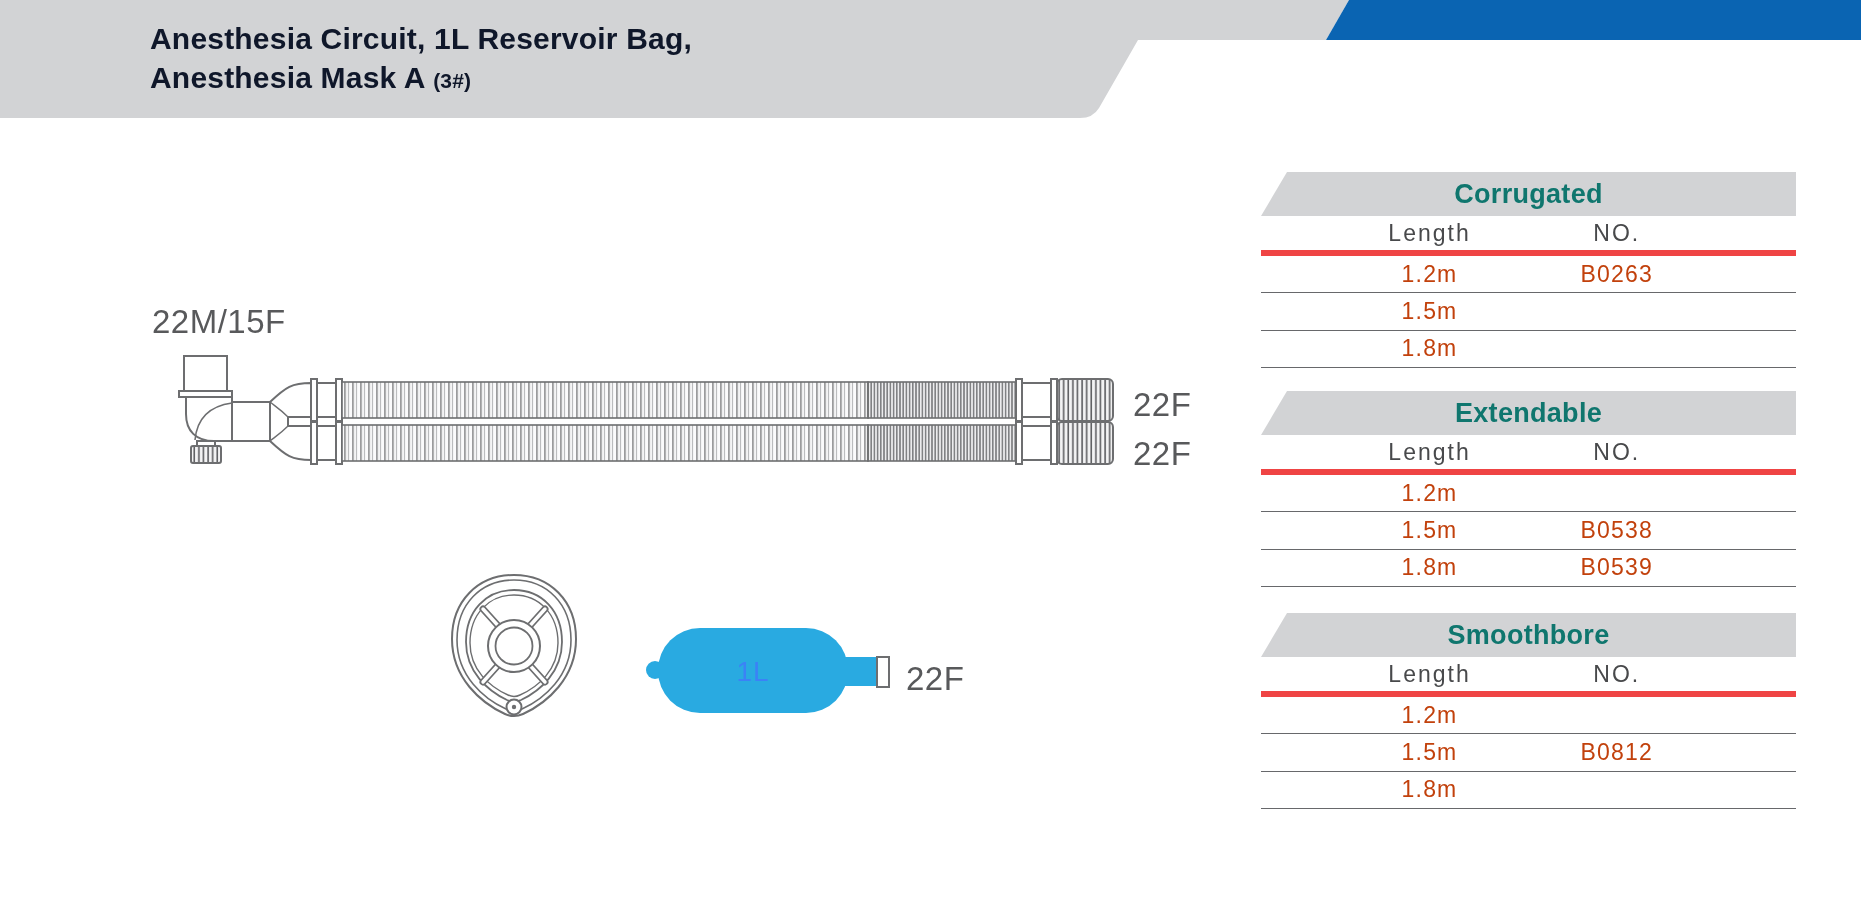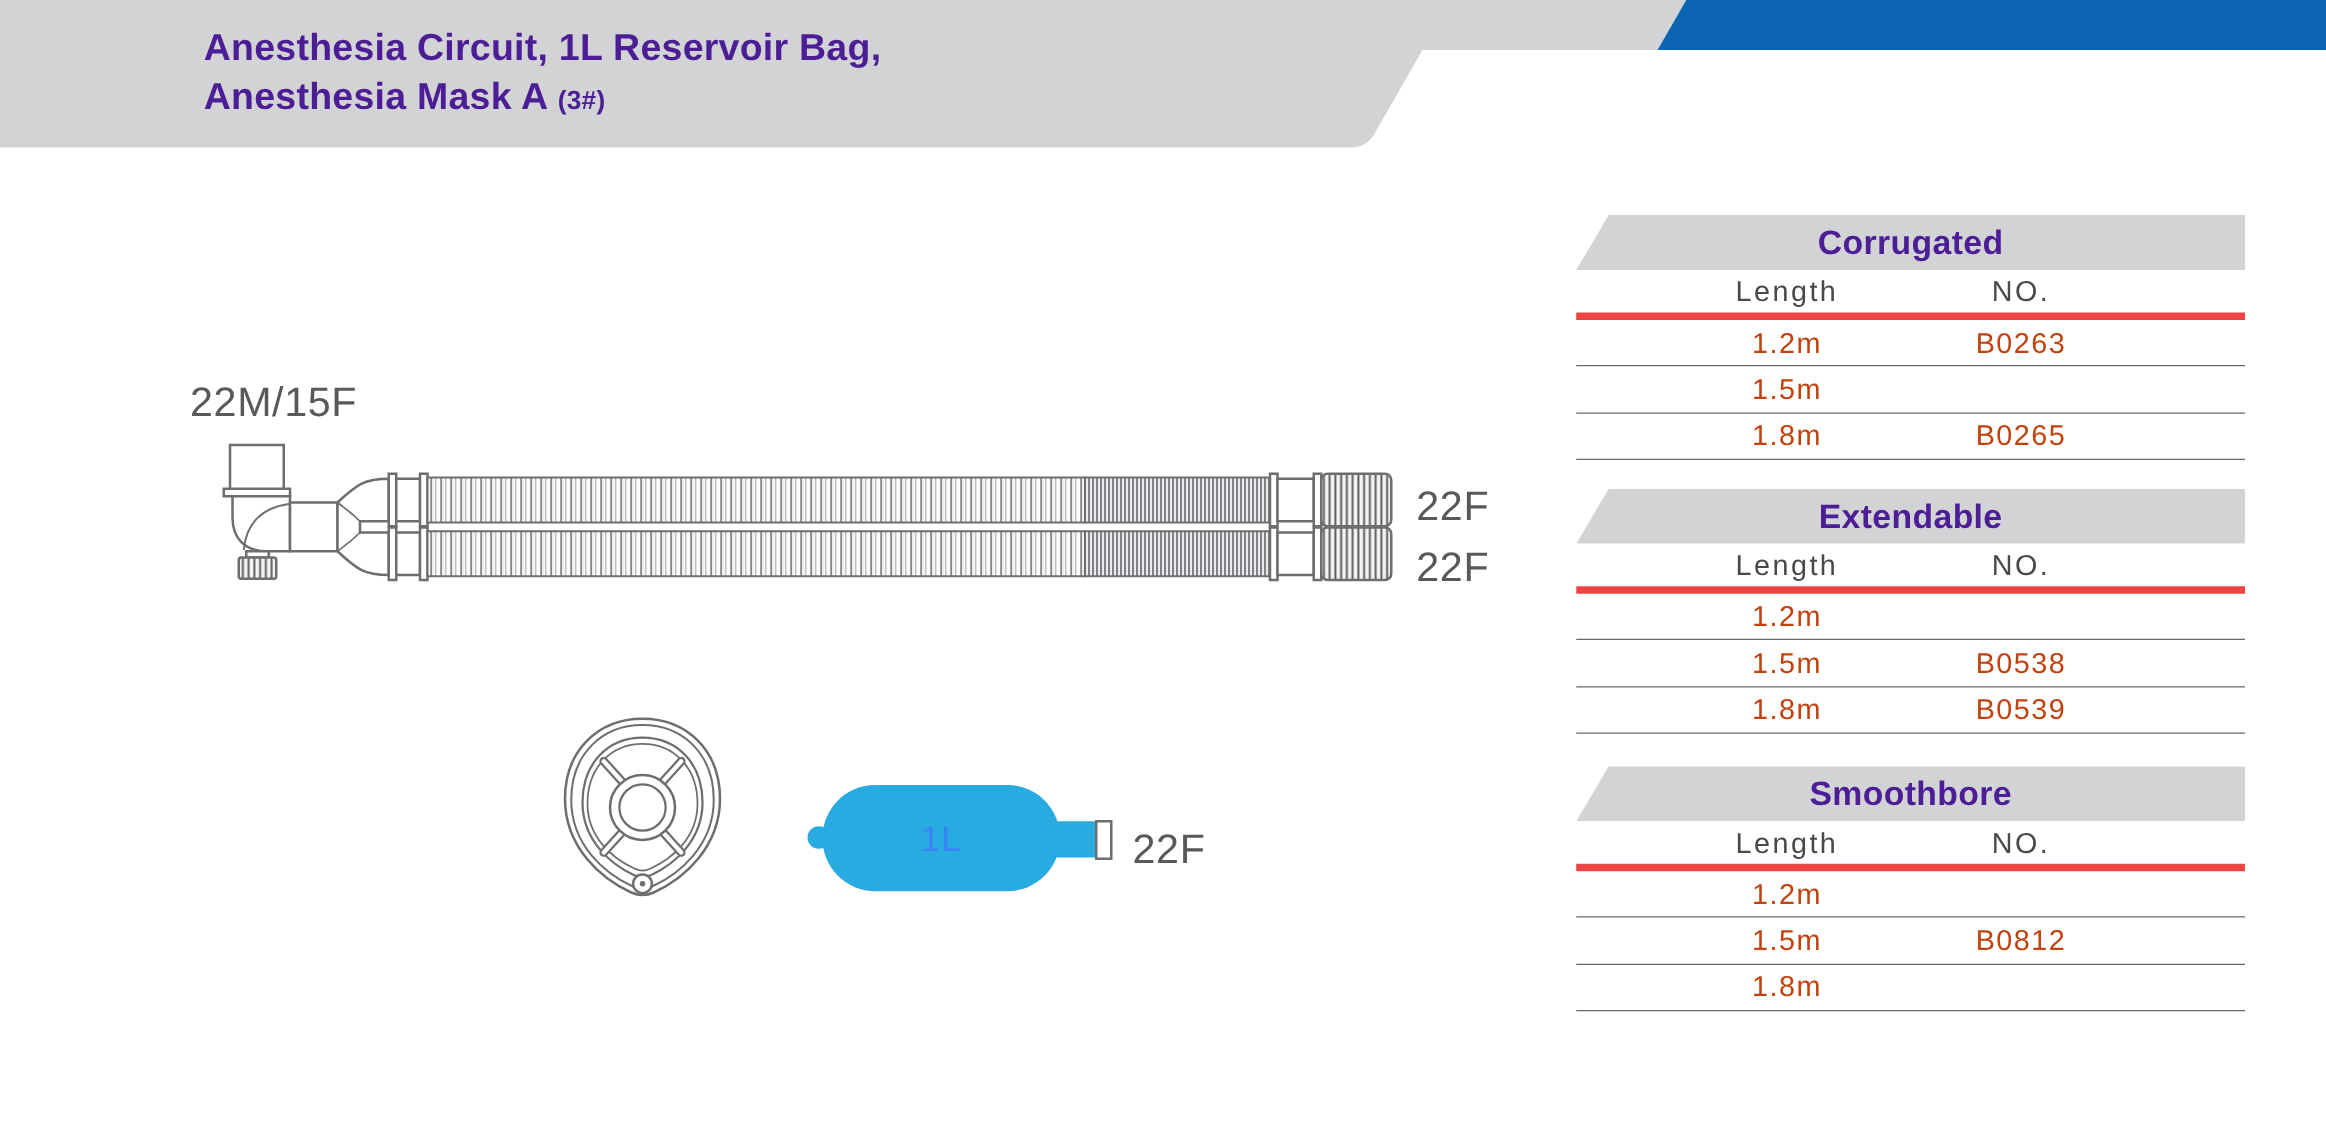--- a/index.html
+++ b/index.html
@@ -4,43 +4,43 @@
 <style>
   html,body{margin:0;padding:0;}
   body{
     width:1861px;height:901px;position:relative;overflow:hidden;
     background:#ffffff;font-family:"Liberation Sans", sans-serif;
   }
   #art{position:absolute;left:0;top:0;}
 
   
   .page-title{
-    position:absolute;left:163px;top:19px;
-    color:#4c1d95;font-weight:bold;font-size:30px;line-height:39px;
+    position:absolute;left:150px;top:19px;
+    color:#0f172a;font-weight:bold;font-size:30px;line-height:39px;
     letter-spacing:0.2px;white-space:nowrap;
   }
   .page-title .suffix{font-size:21px;font-weight:bold;}
 
   
   .dlabel{
     position:absolute;color:#58595b;font-size:33px;letter-spacing:0.5px;
     white-space:nowrap;
   }
   .bag-volume{
     position:absolute;left:658px;top:656px;width:190px;height:30px;
     text-align:center;color:#3b82f6;font-size:28px;letter-spacing:1px;
   }
 
   
   .spec-table{position:absolute;left:1261px;width:535px;}
   .band{
     height:44px;background:#d2d3d5;
     clip-path:polygon(26px 0,100% 0,100% 100%,0 100%);
     text-align:center;line-height:44px;
-    font-size:27px;font-weight:bold;color:#4c1d95;letter-spacing:0.3px;
+    font-size:27px;font-weight:bold;color:#0f766e;letter-spacing:0.3px;
   }
   .trow{position:relative;}
   .thead{height:34px;border-bottom:6px solid #ef4444;}
   .tdata{height:36.4px;border-bottom:1.6px solid #67686b;}
   .c1,.c2{position:absolute;top:0;bottom:0;display:flex;align-items:center;justify-content:center;}
   .c1{left:0;width:63%;}
   .c2{left:44.5%;width:44%;}
   .thead .c1,.thead .c2{color:#48494b;font-size:23px;letter-spacing:2px;}
   .tdata .c1,.tdata .c2{color:#c2410c;font-size:23px;letter-spacing:1.2px;}
 </style>
@@ -154,21 +154,20 @@
   </div>
   <div class="trow tdata">
     <span class="c1">1.2m</span>
     <span class="c2">B0263</span>
   </div>
   <div class="trow tdata">
     <span class="c1">1.5m</span>
   </div>
   <div class="trow tdata">
     <span class="c1">1.8m</span>
-    <span class="c2">B0265</span>
   </div>
 </section>
 
 <section class="spec-table" style="top:391px">
   <div class="band">
     <span>Extendable</span>
   </div>
   <div class="trow thead">
     <span class="c1">Length</span>
     <span class="c2">NO.</span>

